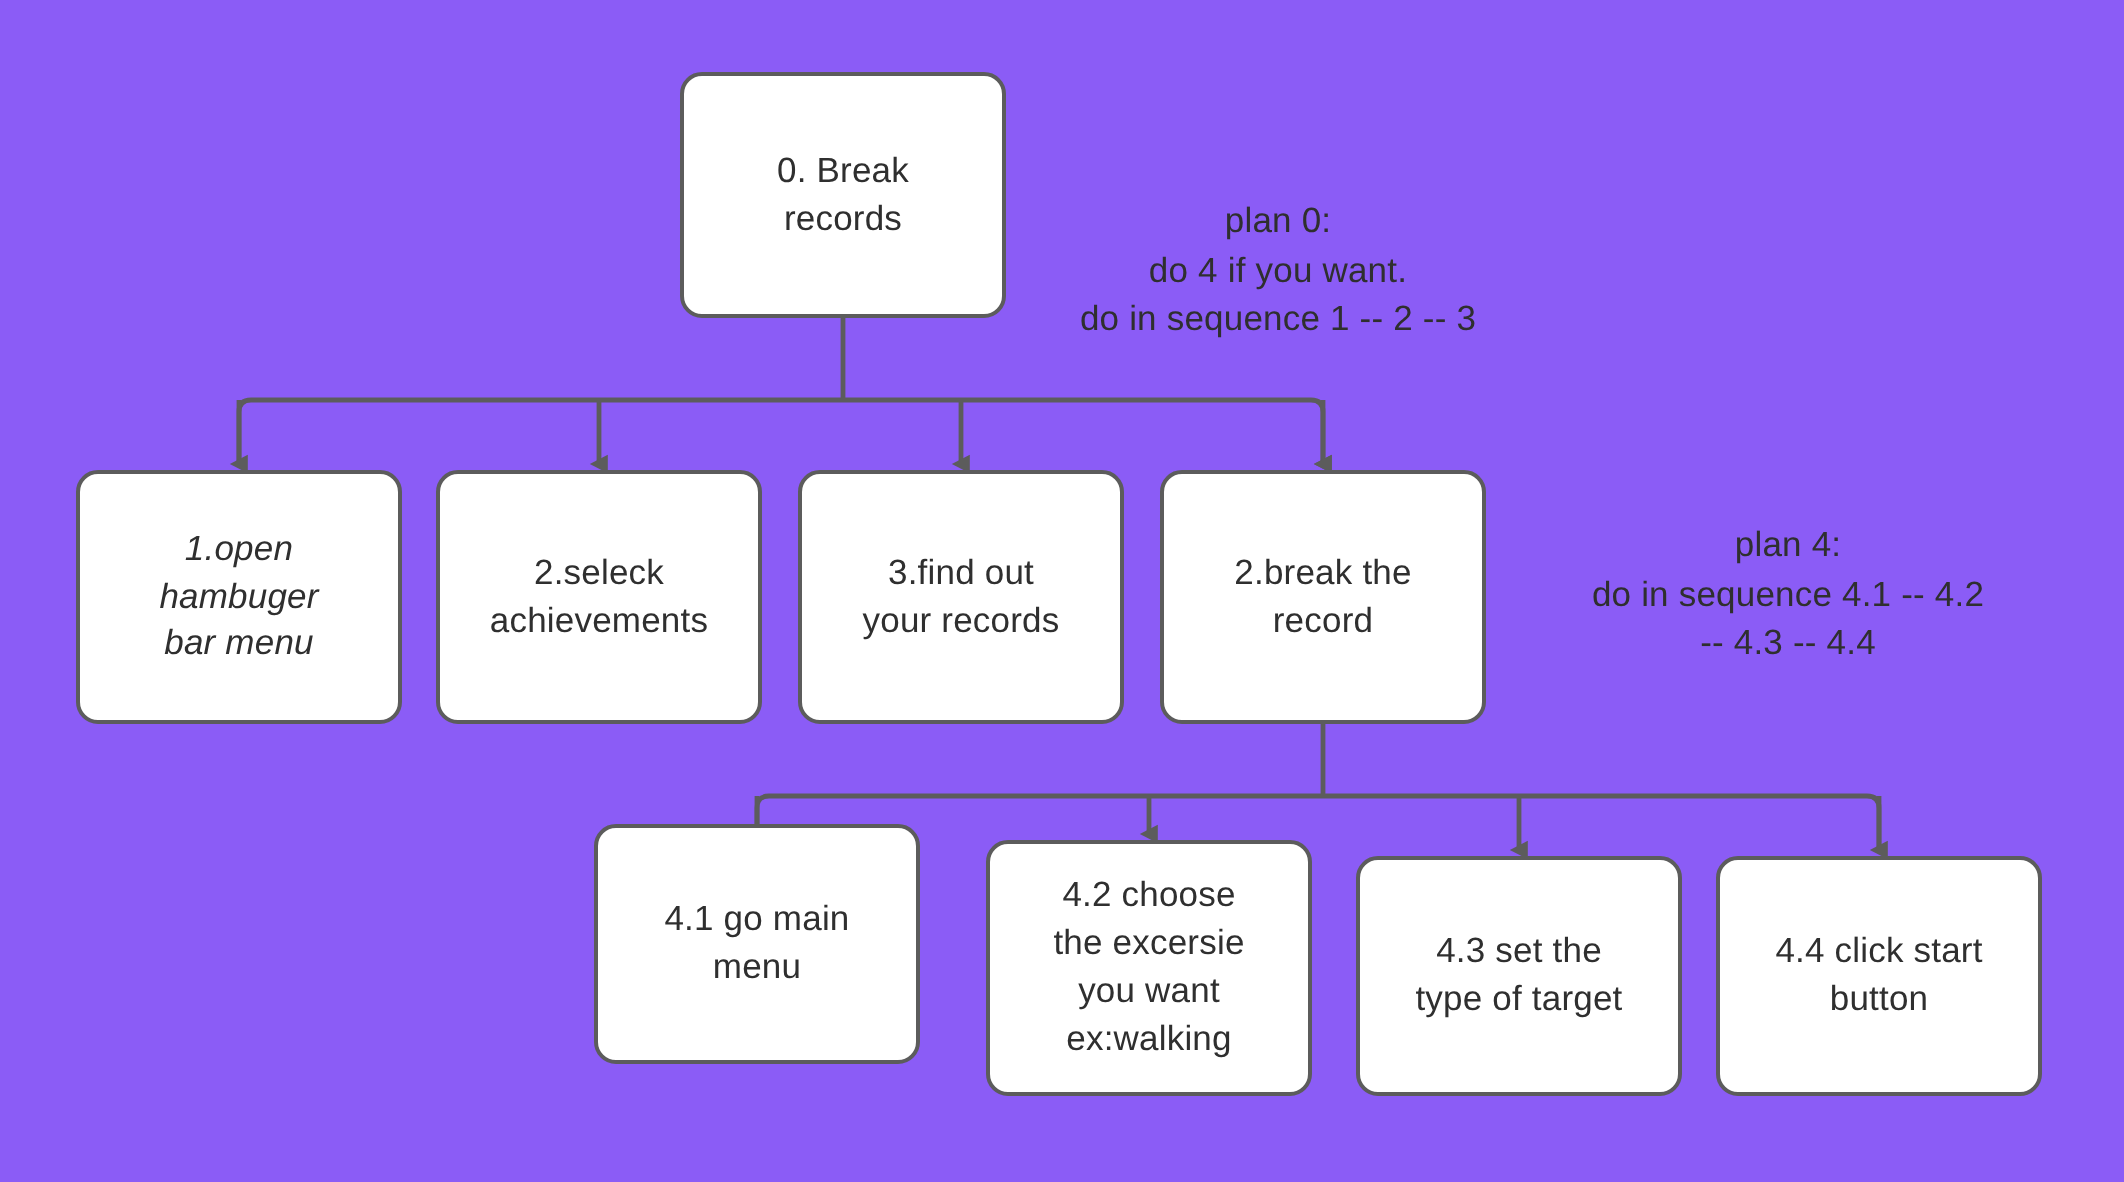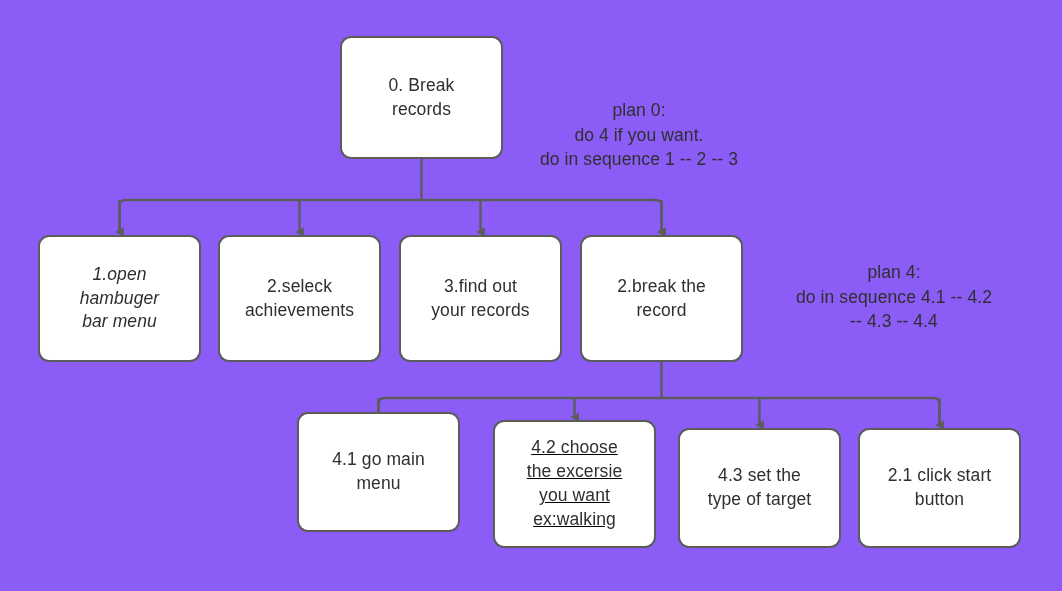--- a/index.html
+++ b/index.html
@@ -125,34 +125,34 @@
   <div class="node" id="node-n4" style="left: 580px; top: 235px; width: 163px; height: 127px; border-color: rgb(92, 92, 92); background: rgb(255, 255, 255);">
     <span class="node-label" style="color: rgb(47, 47, 47);">2.break the
 record</span>
   </div>
 
   <div class="node" id="node-n41" style="left: 297px; top: 412px; width: 163px; height: 120px; border-color: rgb(92, 92, 92); background: rgb(255, 255, 255);">
     <span class="node-label" style="color: rgb(47, 47, 47);">4.1 go main
 menu</span>
   </div>
 
-  <div class="node" id="node-n42" style="left: 493px; top: 420px; width: 163px; height: 128px; border-color: rgb(92, 92, 92); background: rgb(255, 255, 255); text-decoration: underline;">
+  <div class="node" id="node-n42" style="left: 493px; top: 420px; width: 163px; height: 128px; border-color: rgb(92, 92, 92); background: rgb(255, 255, 255);">
     <span class="node-label" style="color: rgb(47, 47, 47);">4.2 choose
 the excersie
 you want
 ex:walking</span>
   </div>
 
   <div class="node" id="node-n43" style="left: 678px; top: 428px; width: 163px; height: 120px; border-color: rgb(92, 92, 92); background: rgb(255, 255, 255);">
     <span class="node-label" style="color: rgb(47, 47, 47);">4.3 set the
 type of target</span>
   </div>
 
   <div class="node" id="node-n44" style="left: 858px; top: 428px; width: 163px; height: 120px; border-color: rgb(92, 92, 92); background: rgb(255, 255, 255);">
-    <span class="node-label" style="color: rgb(47, 47, 47);">2.1 click start
+    <span class="node-label" style="color: rgb(47, 47, 47);">4.4 click start
 button</span>
   </div>
 
   <div class="annotation" id="ann-plan0" style="left: 506px; top: 98px; width: 266px; color: rgb(47, 47, 47);">plan 0:
 do 4 if you want.
 do in sequence 1 -- 2 -- 3</div>
 
   <div class="annotation" id="ann-plan4" style="left: 761px; top: 260px; width: 266px; color: rgb(47, 47, 47);">plan 4:
 do in sequence 4.1 -- 4.2
 -- 4.3 -- 4.4</div>

